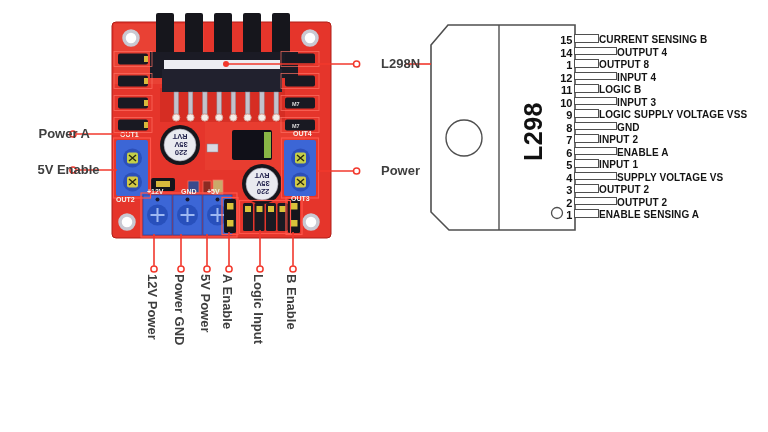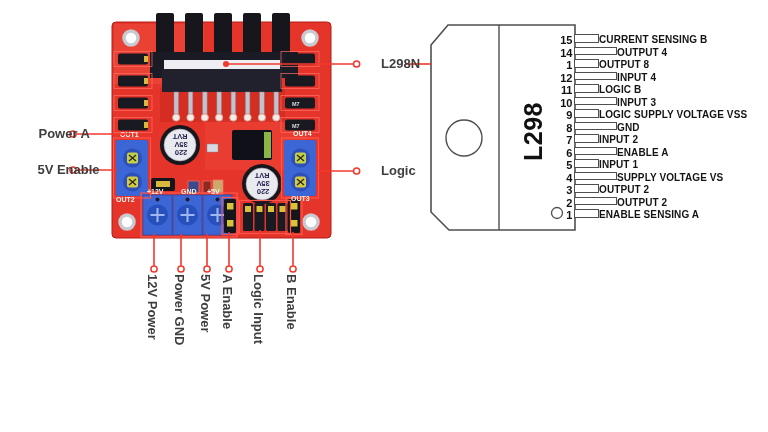--- a/index.html
+++ b/index.html
@@ -257,21 +257,21 @@
           <circle cx="229" cy="269" r="3.1"></circle>
         <circle cx="260" cy="269" r="3.1"></circle>
           <circle cx="293" cy="269" r="3.1"></circle>
       </g>
     </g>
   </svg>
 
   <div class="lbl ra" style="left:8px;top:126px;width:62px;">Power A</div>
   <div class="lbl ra" style="left:16px;top:162px;width:65px;text-align:center;">5V Enable</div>
   <div class="lbl" style="left:361px;top:56px;">L298N</div>
-  <div class="lbl" style="left:361px;top:163px;">Logic</div>
+  <div class="lbl" style="left:361px;top:163px;">Power</div>
 
   <div class="vlbl" style="left:160px;top:274px;">12V Power</div>
   <div class="vlbl" style="left:187px;top:274px;">Power GND</div>
   <div class="vlbl" style="left:213px;top:274px;">5V Power</div>
   <div class="vlbl" style="left:235px;top:274px;">A Enable</div>
   <div class="vlbl" style="left:266px;top:274px;">Logic Input</div>
   <div class="vlbl" style="left:299px;top:274px;">B Enable</div>
 
   <div>
     <div class="pin-row short" style="top:34px">

